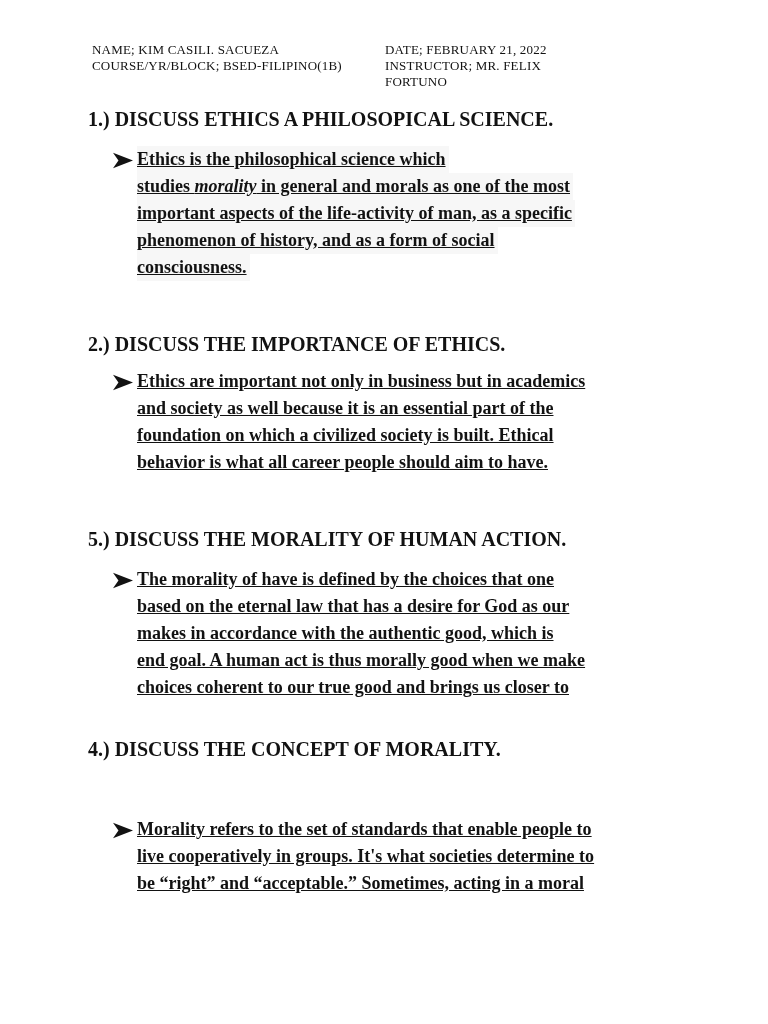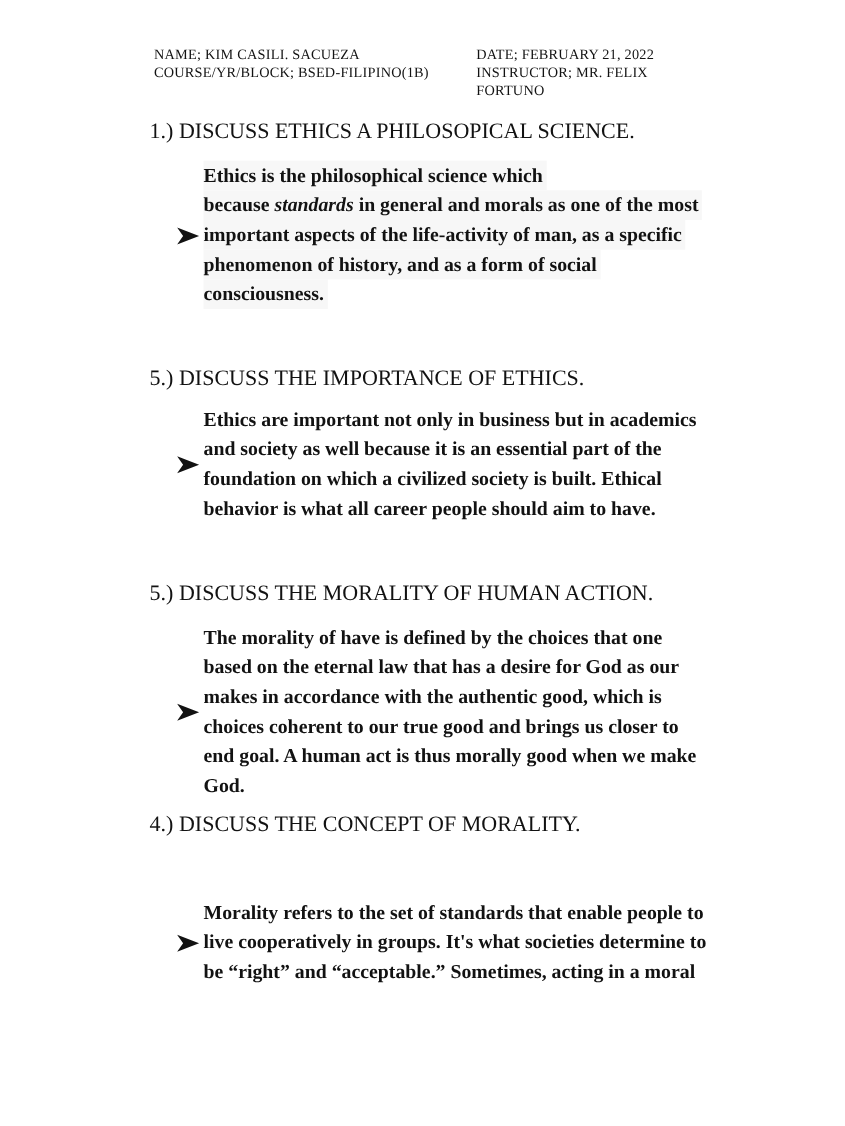--- a/index.html
+++ b/index.html
@@ -3,41 +3,40 @@
 <meta charset="utf-8">
 <style>
   html,body{margin:0;padding:0;background:#ffffff;}
   .page{
     position:relative;
     width:616px;height:1024px;
     background:#ffffff;
     font-family:"Liberation Serif","DejaVu Serif",serif;
     color:#121212;
     overflow:hidden;
-    margin-left:48px;
   }
   
   .doc-header{
     position:absolute;top:42px;left:92px;right:40px;
     font-size:13px;line-height:16px;font-weight:normal;
     letter-spacing:.2px;
   }
   .hdr-row{display:flex;}
   .hdr-cell-left{width:293px;flex:0 0 293px;}
   .hdr-cell-right{flex:1;}
   
   .sec-heading{
     position:absolute;left:88px;
-    font-size:20px;line-height:26px;font-weight:normal;
+    font-size:20px;line-height:26px;font-weight:bold;
     white-space:nowrap;
   }
   
   .bullet{
     position:absolute;left:88px;
-    display:flex;align-items:center;
+    display:flex;align-items:flex-start;text-decoration:underline;
   }
   .arrow-wrap{
     flex:0 0 24px;margin-left:25px;padding-top:6px;
   }
   .blines{
     font-size:18px;line-height:27px;font-weight:bold;
     white-space:nowrap;
   }
   .bline{white-space:nowrap;}
   .hl .bline{background:#f7f7f7;width:fit-content;padding-right:3px;}
@@ -61,28 +60,28 @@
 
   <div class="sec-heading" style="top:106px">1.) DISCUSS ETHICS A PHILOSOPICAL SCIENCE.</div>
   <div class="bullet hl" style="top:146px">
     <span class="arrow-wrap">
       <svg width="20" height="17" viewBox="0 0 22 17">
           <polygon points="0,0 22,8.5 0,17 6,8.5" fill="#121212"></polygon>
         </svg>
     </span>
     <div class="blines">
       <div class="bline">Ethics is the philosophical science which</div>
-      <div class="bline"><span>because </span><em>standards</em><span> in general and morals as one of the most</span></div>
+      <div class="bline"><span>studies </span><em>morality</em><span> in general and morals as one of the most</span></div>
       <div class="bline">important aspects of the life-activity of man, as a specific</div>
       <div class="bline">phenomenon of history, and as a form of social</div>
       <div class="bline">consciousness.</div>
     </div>
   </div>
 
-  <div class="sec-heading" style="top:331px">5.) DISCUSS THE IMPORTANCE OF ETHICS.</div>
+  <div class="sec-heading" style="top:331px">2.) DISCUSS THE IMPORTANCE OF ETHICS.</div>
   <div class="bullet" style="top:368px">
     <span class="arrow-wrap">
       <svg width="20" height="17" viewBox="0 0 22 17">
           <polygon points="0,0 22,8.5 0,17 6,8.5" fill="#121212"></polygon>
         </svg>
     </span>
     <div class="blines">
       <div class="bline">Ethics are important not only in business but in academics</div>
       <div class="bline">and society as well because it is an essential part of the</div>
       <div class="bline">foundation on which a civilized society is built. Ethical</div>
@@ -94,23 +93,22 @@
   <div class="bullet" style="top:566px">
     <span class="arrow-wrap">
       <svg width="20" height="17" viewBox="0 0 22 17">
           <polygon points="0,0 22,8.5 0,17 6,8.5" fill="#121212"></polygon>
         </svg>
     </span>
     <div class="blines">
       <div class="bline">The morality of have is defined by the choices that one</div>
       <div class="bline">based on the eternal law that has a desire for God as our</div>
       <div class="bline">makes in accordance with the authentic good, which is</div>
+      <div class="bline">end goal. A human act is thus morally good when we make</div>
       <div class="bline">choices coherent to our true good and brings us closer to</div>
-      <div class="bline">end goal. A human act is thus morally good when we make</div>
-      <div class="bline">God.</div>
     </div>
   </div>
 
   <div class="sec-heading" style="top:736px">4.) DISCUSS THE CONCEPT OF MORALITY.</div>
   <div class="bullet" style="top:816px">
     <span class="arrow-wrap">
       <svg width="20" height="17" viewBox="0 0 22 17">
           <polygon points="0,0 22,8.5 0,17 6,8.5" fill="#121212"></polygon>
         </svg>
     </span>

